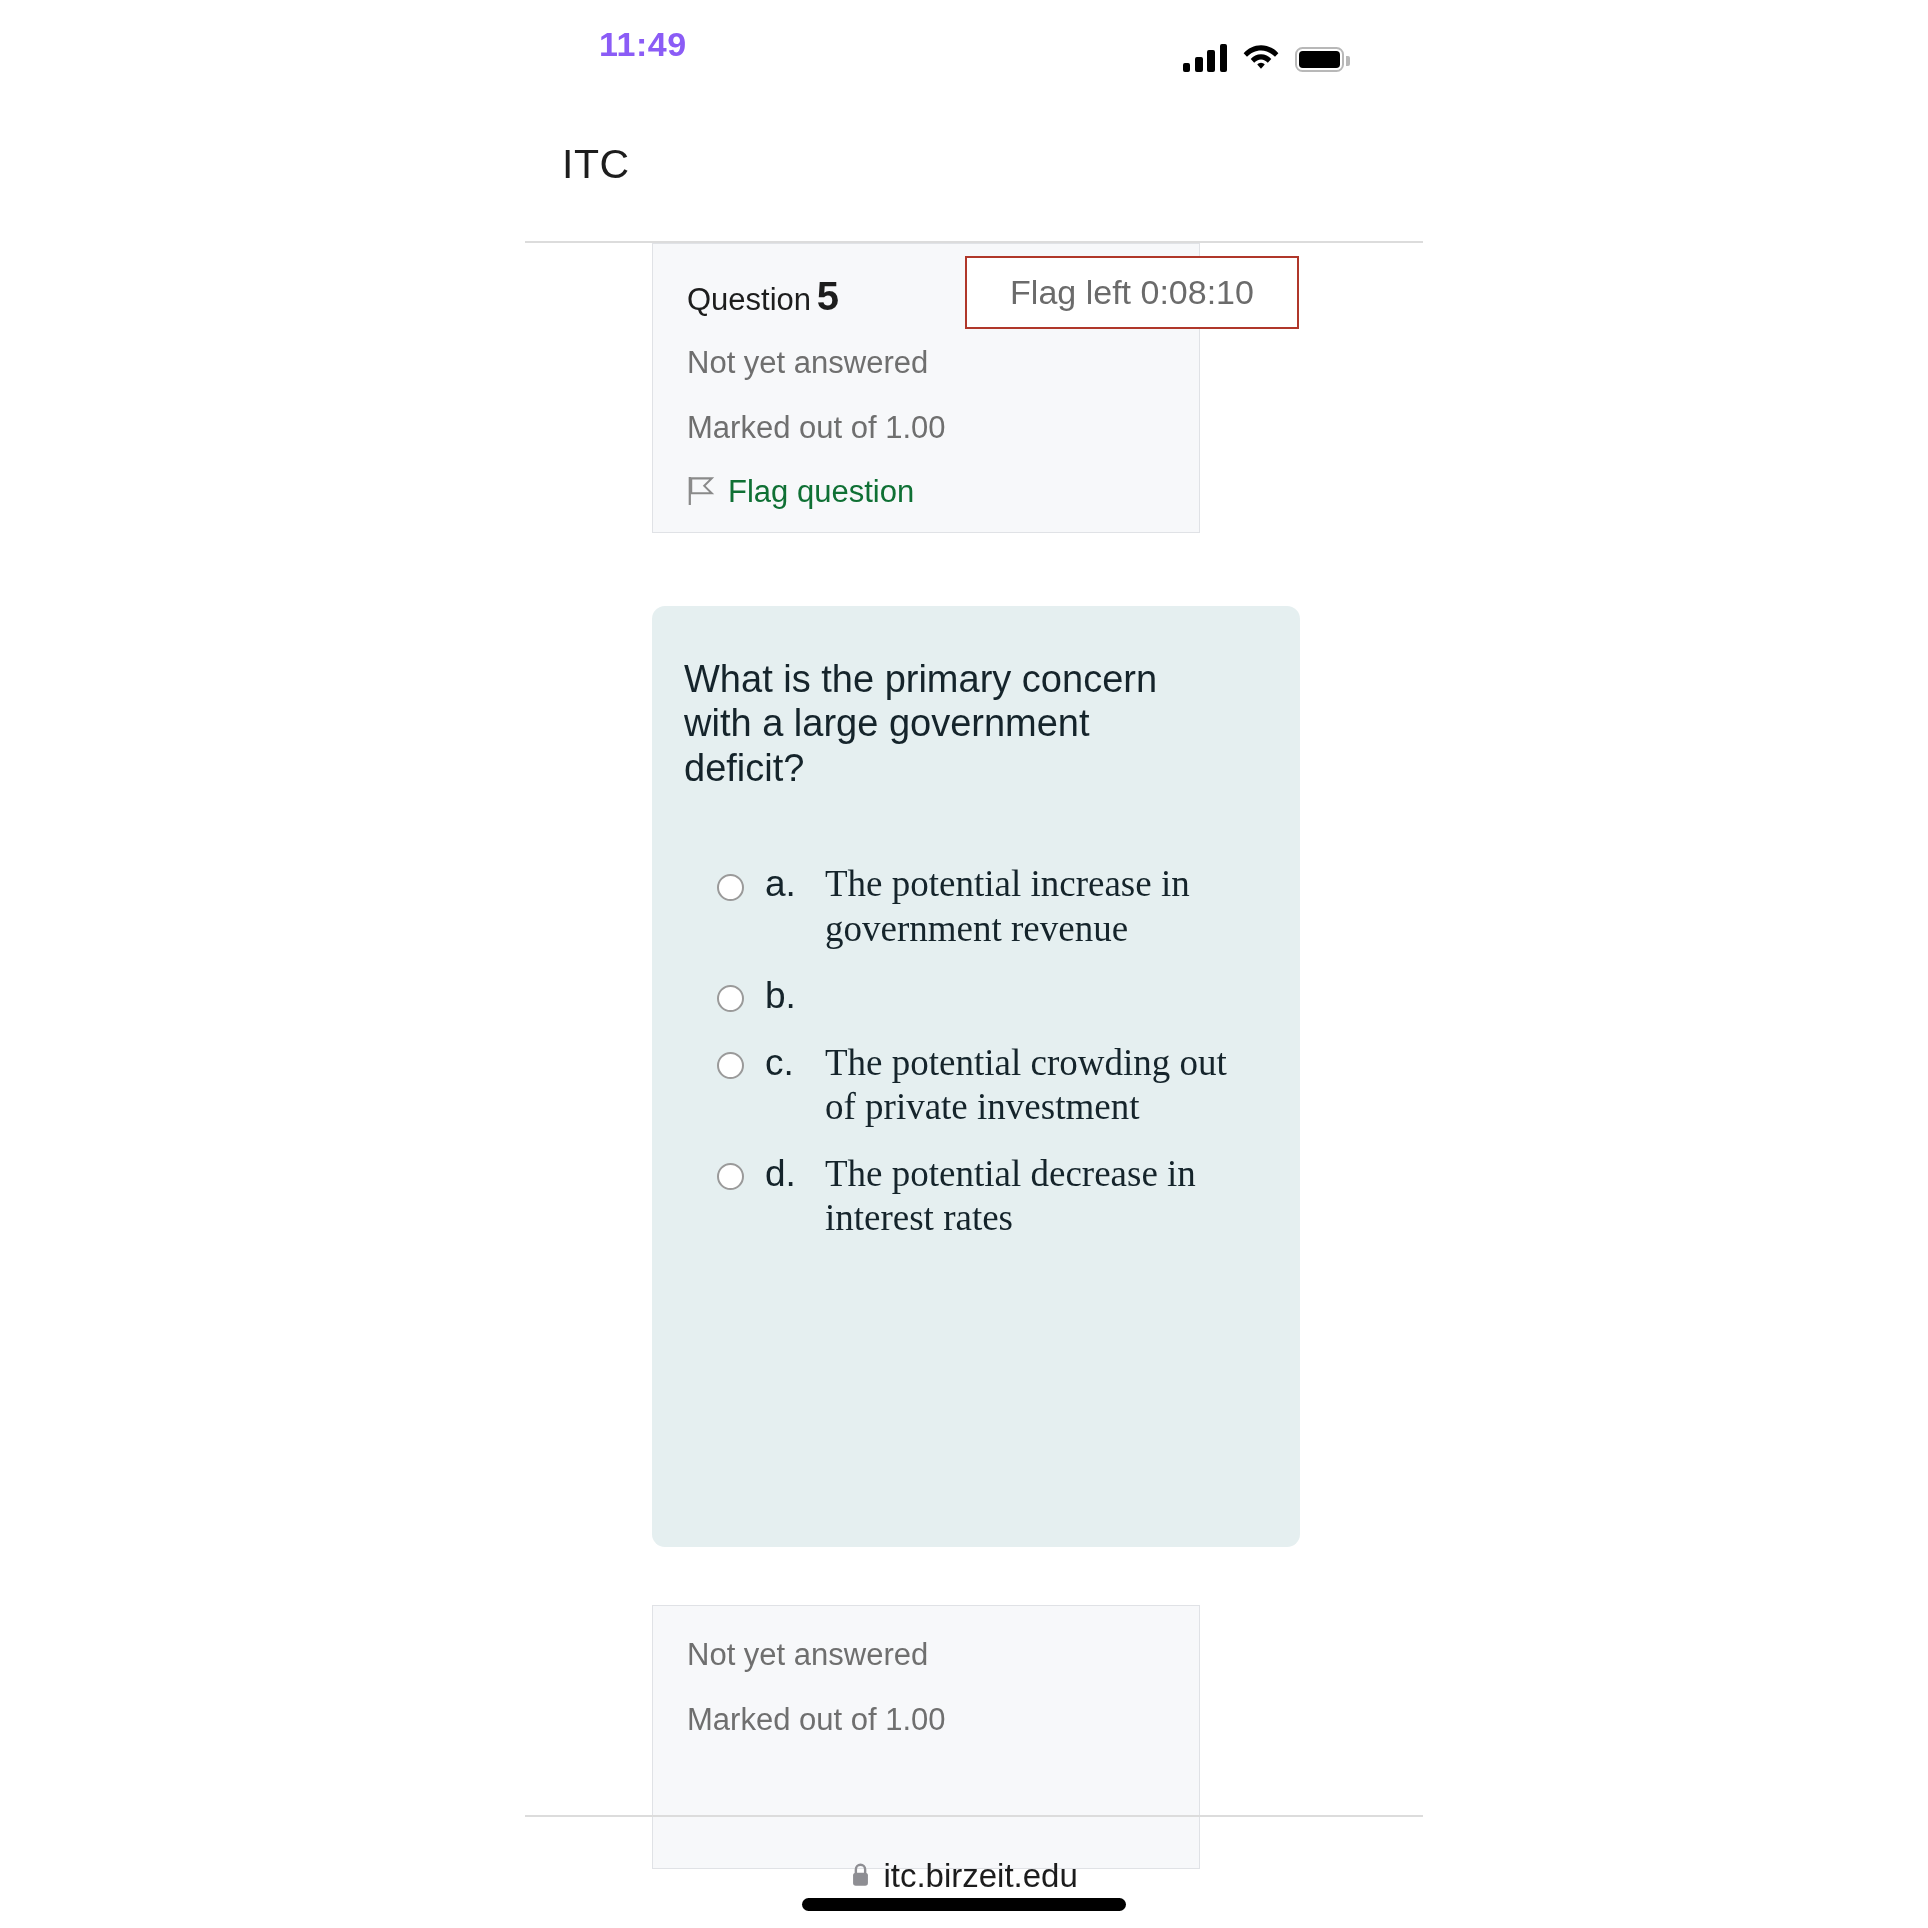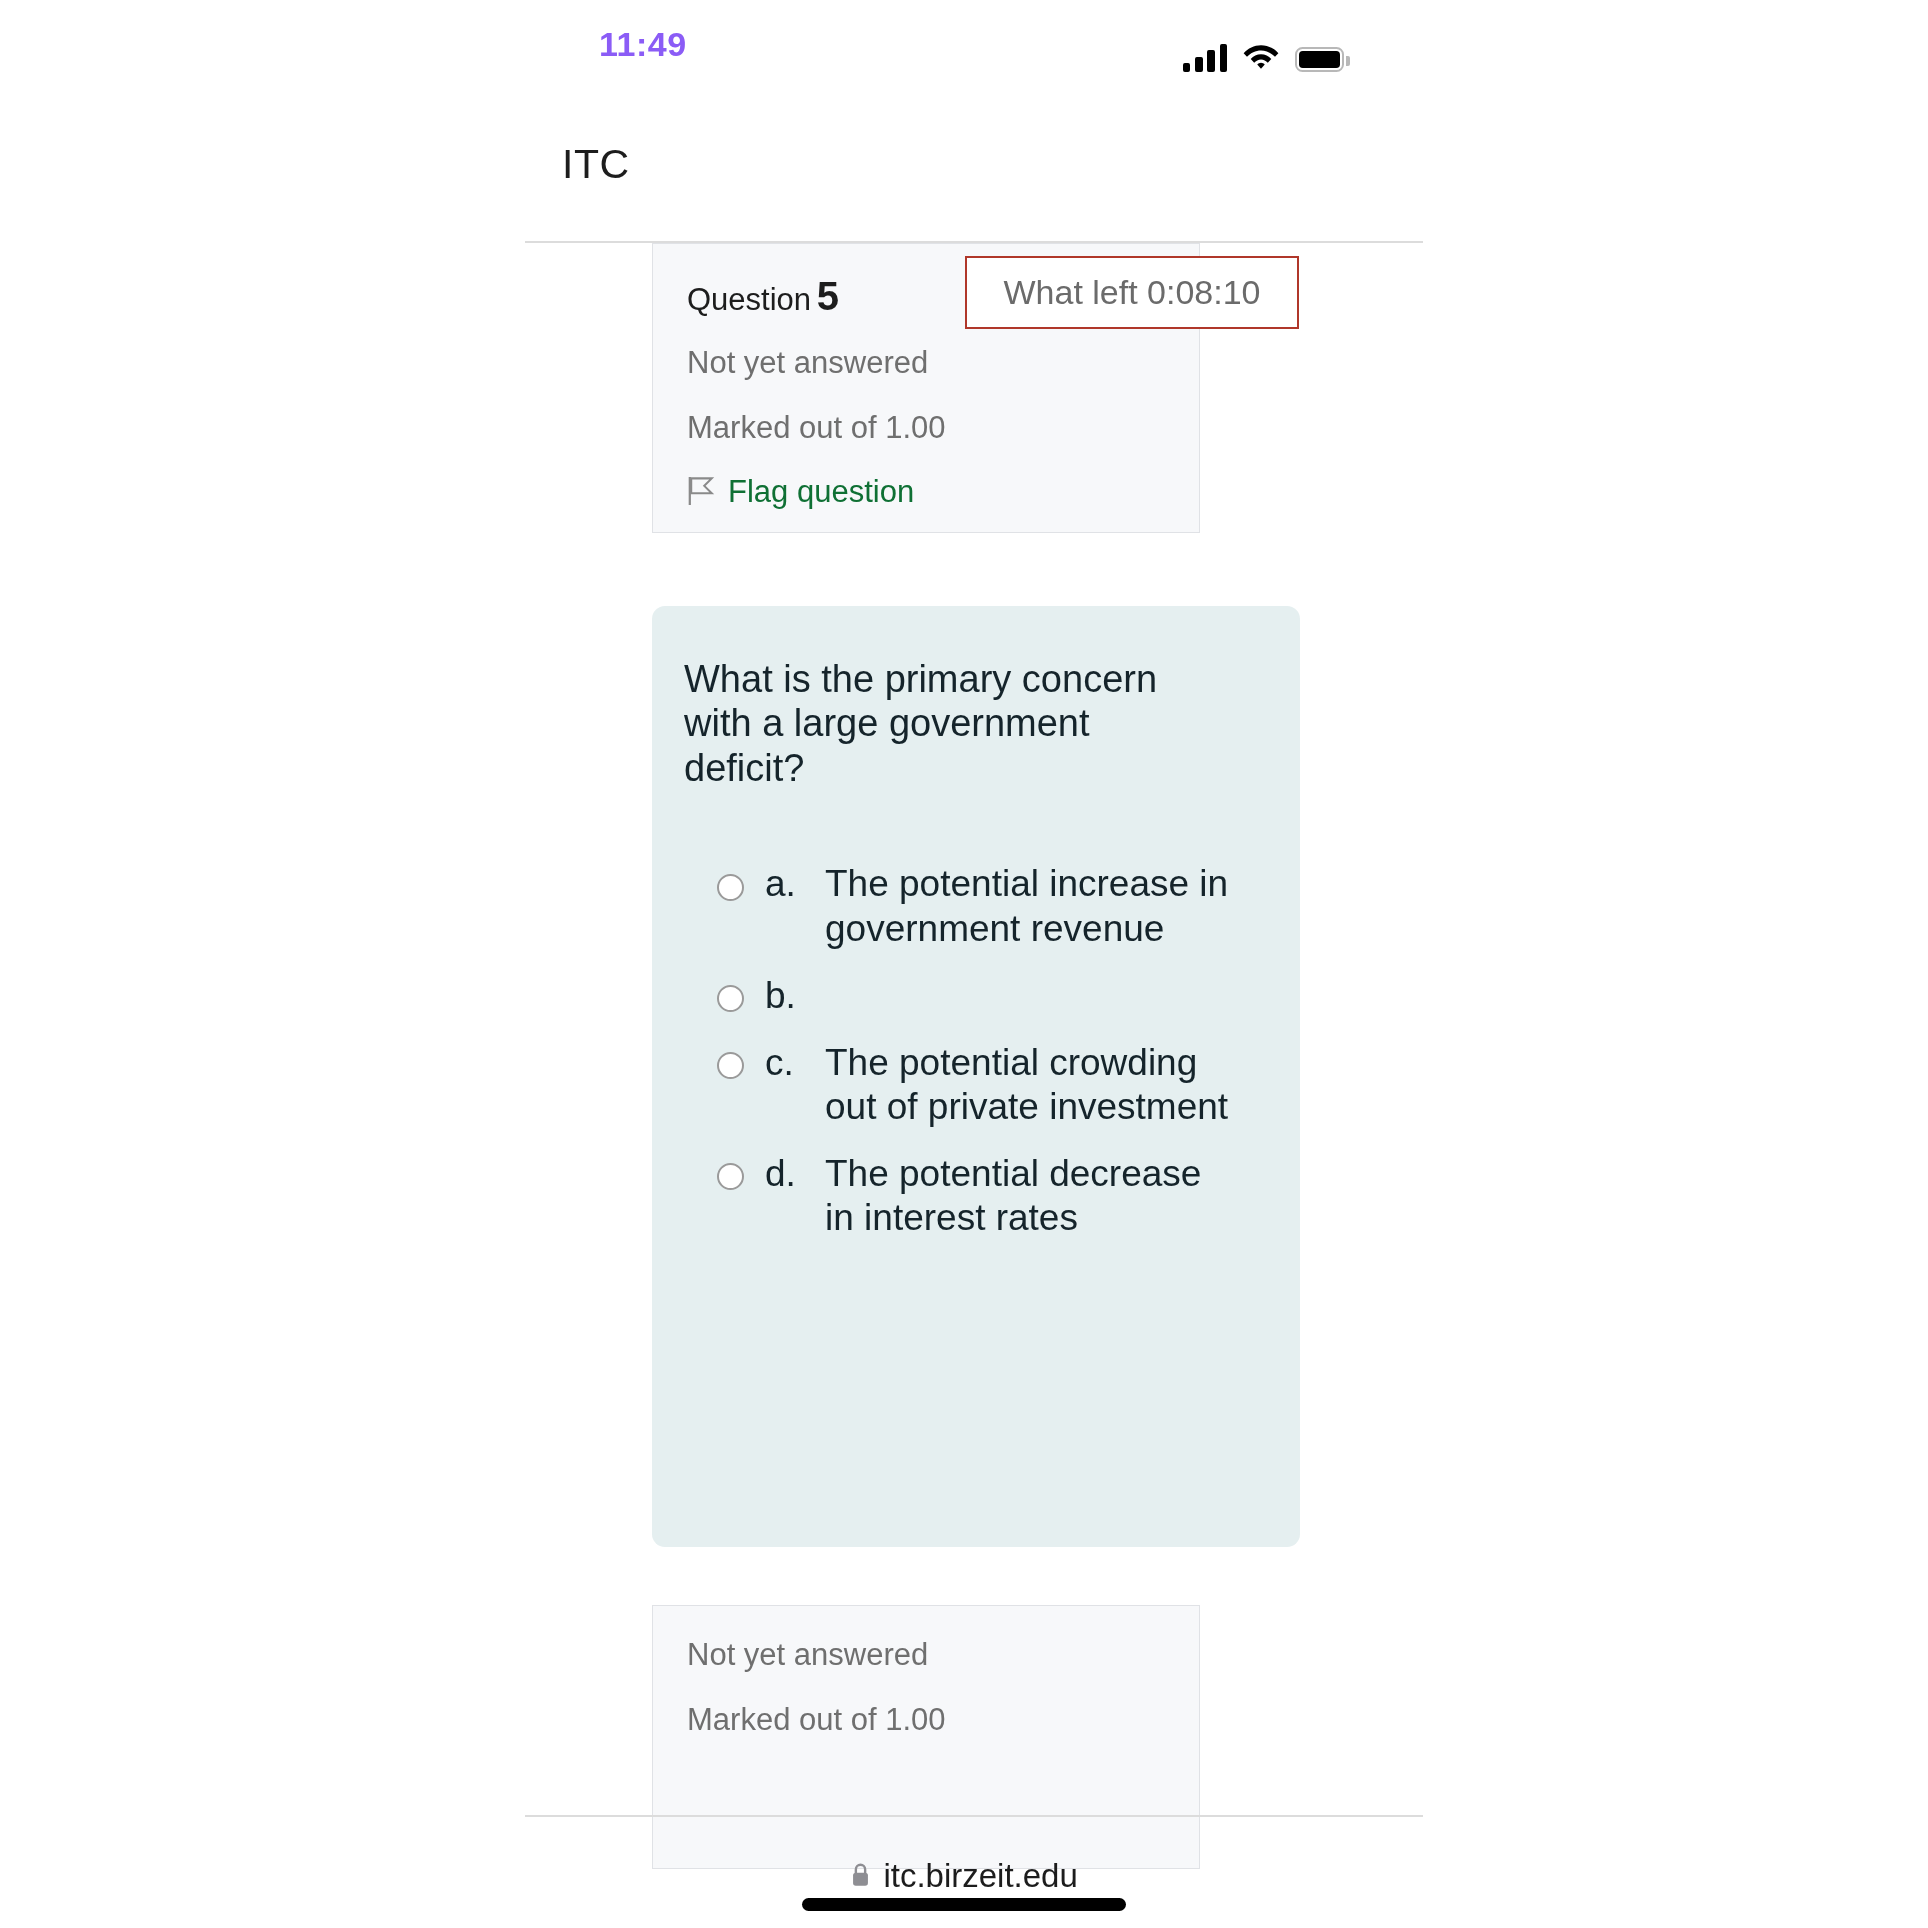--- a/index.html
+++ b/index.html
@@ -216,20 +216,21 @@
     margin-left: 21px;
     font-size: 37px;
     line-height: 1.2;
     color: #15242b;
   }
   .answer-text {
     font-size: 37px;
     line-height: 1.2;
     color: #15242b;
     width: 405px;
+    font-family: Liberation Serif, serif;
   }
 
   
   .url-bar {
     position: absolute;
     top: 1857px;
     left: 0;
     width: 1928px;
     display: flex;
     align-items: center;
@@ -294,21 +295,21 @@
         <svg class="flag-icon" viewBox="0 0 30 32">
           <path d="M3 1v30" stroke="#8a8a8a" stroke-width="2.4" fill="none"></path>
           <path d="M4.5 2.5h22l-8 8 8 8h-22z" stroke="#8a8a8a" stroke-width="2.2" fill="none"></path>
         </svg>
       </span>
       <span class="flag-label">Flag question</span>
     </div>
   </div>
 
   <div class="timer-box">
-    <span class="timer-text">What left 0:08:10</span>
+    <span class="timer-text">Flag left 0:08:10</span>
   </div>
 
   <div class="qbody">
     <div class="qtext">What is the primary concern with a large government deficit?</div>
     <div class="answers">
 
       <div class="answer-row">
         <span class="radio"></span>
         <span class="answer-letter">a.</span>
         <span class="answer-text">The potential increase in government revenue</span>

